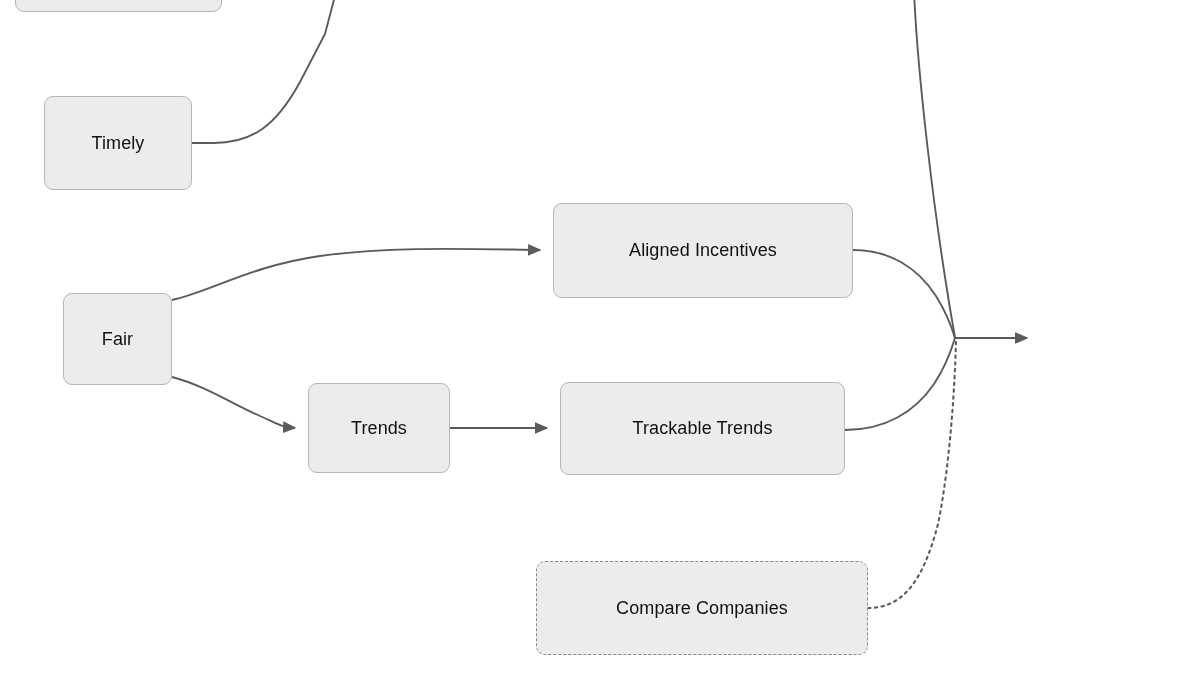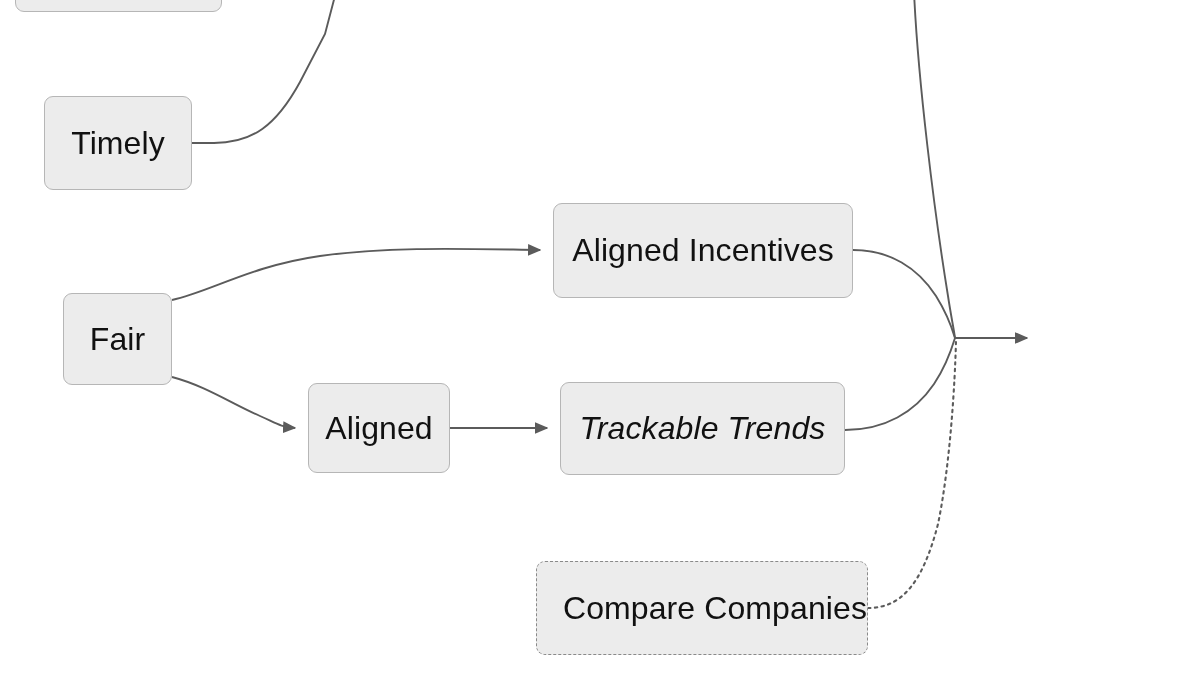--- a/index.html
+++ b/index.html
@@ -28,21 +28,21 @@
   .node {
     position: absolute;
     box-sizing: border-box;
     background: #ececec;
     border: 1.4px solid #b6b6b6;
     border-radius: 9px;
     display: flex;
     align-items: center;
     justify-content: center;
     color: #111111;
-    font-size: 32px;
+    font-size: 18px;
     font-family: "Liberation Sans", sans-serif;
     letter-spacing: 0.1px;
     white-space: nowrap;
     user-select: none;
   }
   .node.dashed {
     border-style: dashed;
     border-width: 1.8px;
     border-color: #8a8a8a;
   }
@@ -101,25 +101,25 @@
 
   <div class="node" style="left: 63px; top: 293px; width: 109px; height: 92px; text-align: right;">
     <span class="node-label">Fair</span>
   </div>
 
   <div class="node" style="left: 553px; top: 203px; width: 300px; height: 95px;">
     <span class="node-label">Aligned Incentives</span>
   </div>
 
   <div class="node" style="left: 308px; top: 383px; width: 142px; height: 90px;">
-    <span class="node-label">Aligned</span>
+    <span class="node-label">Trends</span>
   </div>
 
-  <div class="node" style="left: 560px; top: 382px; width: 285px; height: 93px; font-style: italic;">
+  <div class="node" style="left: 560px; top: 382px; width: 285px; height: 93px;">
     <span class="node-label">Trackable Trends</span>
   </div>
 
-  <div class="node dashed" style="left: 536px; top: 561px; width: 332px; height: 94px; justify-content: flex-end;">
+  <div class="node dashed" style="left: 536px; top: 561px; width: 332px; height: 94px;">
     <span class="node-label">Compare Companies</span>
   </div>
 
 
 </div>
 
 </body></html>

